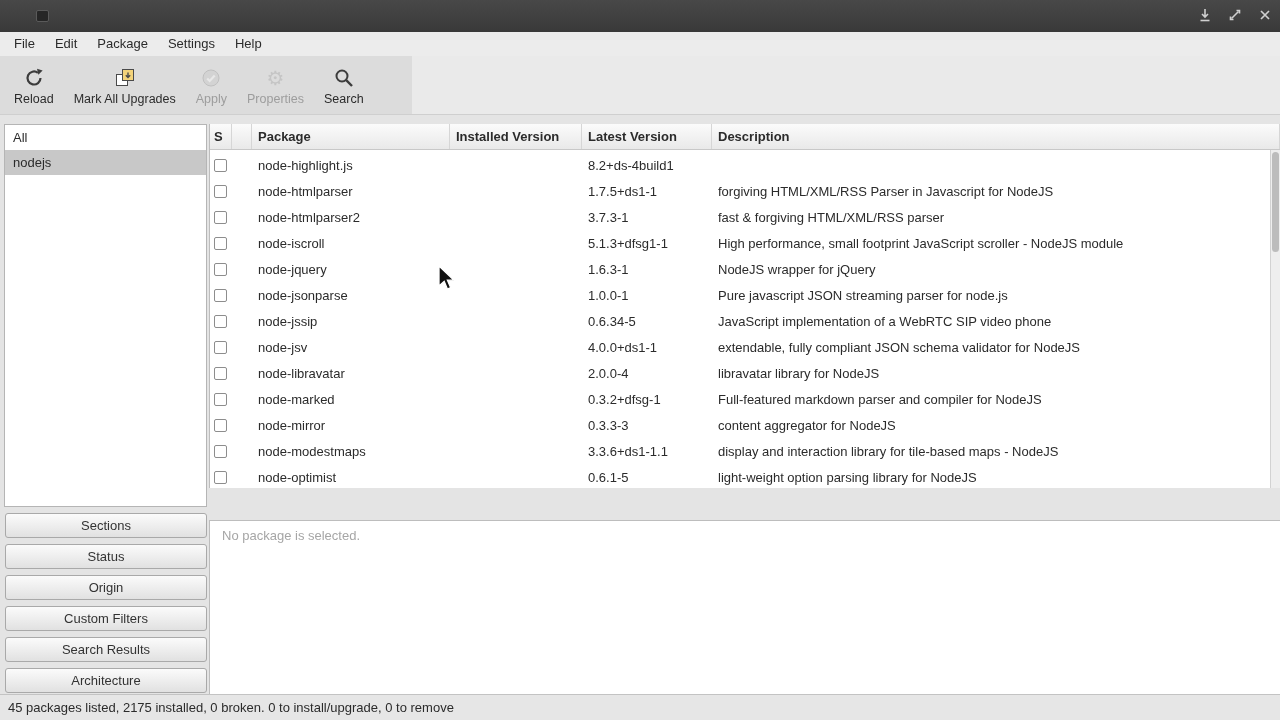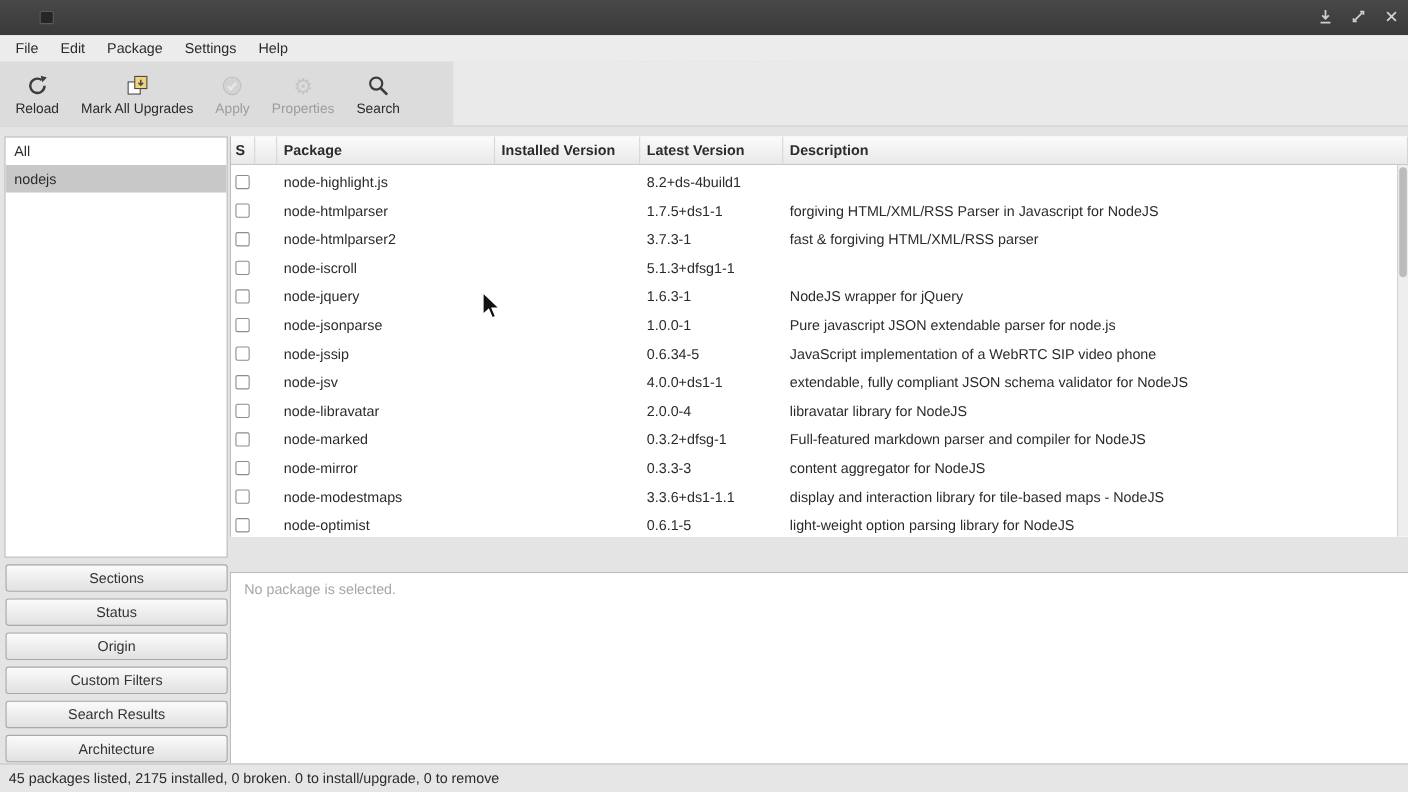--- a/index.html
+++ b/index.html
@@ -219,40 +219,41 @@
         <div class="td col5">fast &amp; forgiving HTML/XML/RSS parser</div>
       </div>
       <div class="trow">
         <div class="td col0">
           <span class="checkbox"></span>
         </div>
         <div class="td col1"></div>
         <div class="td col2">node-iscroll</div>
         <div class="td col3"></div>
         <div class="td col4">5.1.3+dfsg1-1</div>
+        <div class="td col5">High performance, small footprint JavaScript scroller - NodeJS module</div>
       </div>
       <div class="trow">
         <div class="td col0">
           <span class="checkbox"></span>
         </div>
         <div class="td col1"></div>
         <div class="td col2">node-jquery</div>
         <div class="td col3"></div>
         <div class="td col4">1.6.3-1</div>
         <div class="td col5">NodeJS wrapper for jQuery</div>
       </div>
       <div class="trow">
         <div class="td col0">
           <span class="checkbox"></span>
         </div>
         <div class="td col1"></div>
         <div class="td col2">node-jsonparse</div>
         <div class="td col3"></div>
         <div class="td col4">1.0.0-1</div>
-        <div class="td col5">Pure javascript JSON extendable parser for node.js</div>
+        <div class="td col5">Pure javascript JSON streaming parser for node.js</div>
       </div>
       <div class="trow">
         <div class="td col0">
           <span class="checkbox"></span>
         </div>
         <div class="td col1"></div>
         <div class="td col2">node-jssip</div>
         <div class="td col3"></div>
         <div class="td col4">0.6.34-5</div>
         <div class="td col5">JavaScript implementation of a WebRTC SIP video phone</div>

